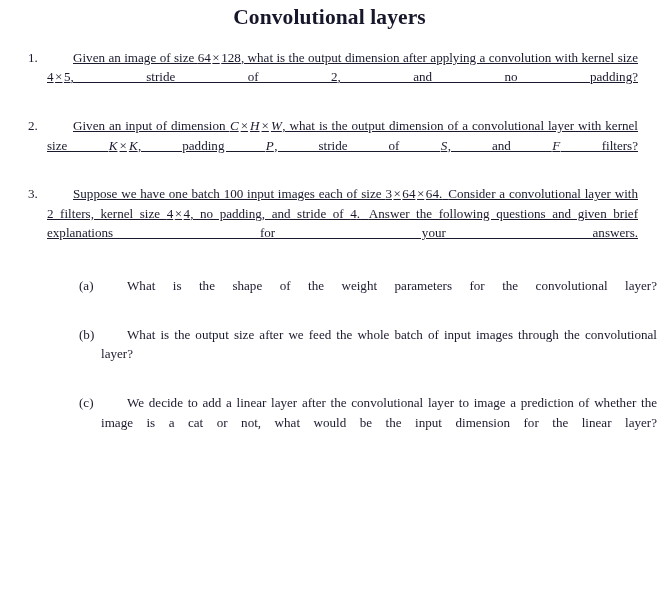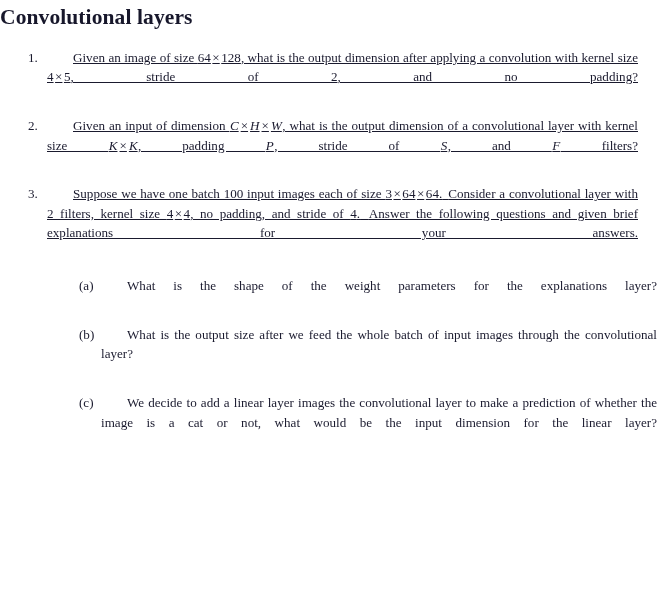--- a/index.html
+++ b/index.html
@@ -22,20 +22,21 @@
     height: 616px;
     background: #ffffff;
   }
 
   
   .doc-title {
     position: absolute;
     top: 3px;
     left: 0;
     width: 659px;
+    text-align: center;
     font-size: 21.5px;
     font-weight: bold;
     letter-spacing: 0.1px;
     line-height: 28px;
     color: #17172b;
   }
 
   
   .body-block {
     position: absolute;
@@ -158,31 +159,31 @@
     </div>
 
     <div class="q-item">
       <span class="q-num">3.</span>
       <span class="q-text"><span>Suppose we have one batch 100 input images each of size </span><span class="mnum">3</span><span class="mtimes">×</span><span class="mnum">64</span><span class="mtimes">×</span><span class="mnum">64</span><span>.</span><span class="sentsp"> </span><span>Consider a convolutional layer with 2 filters, kernel size </span><span class="mnum">4</span><span class="mtimes">×</span><span class="mnum">4</span><span>, no padding, and stride of </span><span class="mnum">4</span><span>.</span><span class="sentsp"> </span><span>Answer the following questions and given brief explanations for your answers.</span></span>
 
       <div class="sub-list">
 
         <div class="sub-item">
           <span class="sub-label">(a)</span>
-          <span class="sub-text">What is the shape of the weight parameters for the explanations layer?</span>
+          <span class="sub-text">What is the shape of the weight parameters for the convolutional layer?</span>
         </div>
 
         <div class="sub-item">
           <span class="sub-label">(b)</span>
           <span class="sub-text">What is the output size after we feed the whole batch of input images through the convolutional layer?</span>
         </div>
 
         <div class="sub-item">
           <span class="sub-label">(c)</span>
-          <span class="sub-text">We decide to add a linear layer images the convolutional layer to make a prediction of whether the image is a cat or not, what would be the input dimension for the linear layer?</span>
+          <span class="sub-text">We decide to add a linear layer after the convolutional layer to image a prediction of whether the image is a cat or not, what would be the input dimension for the linear layer?</span>
         </div>
 
       </div>
     </div>
 
   </div>
 
   <div class="blank-area"></div>
 
 </div>

